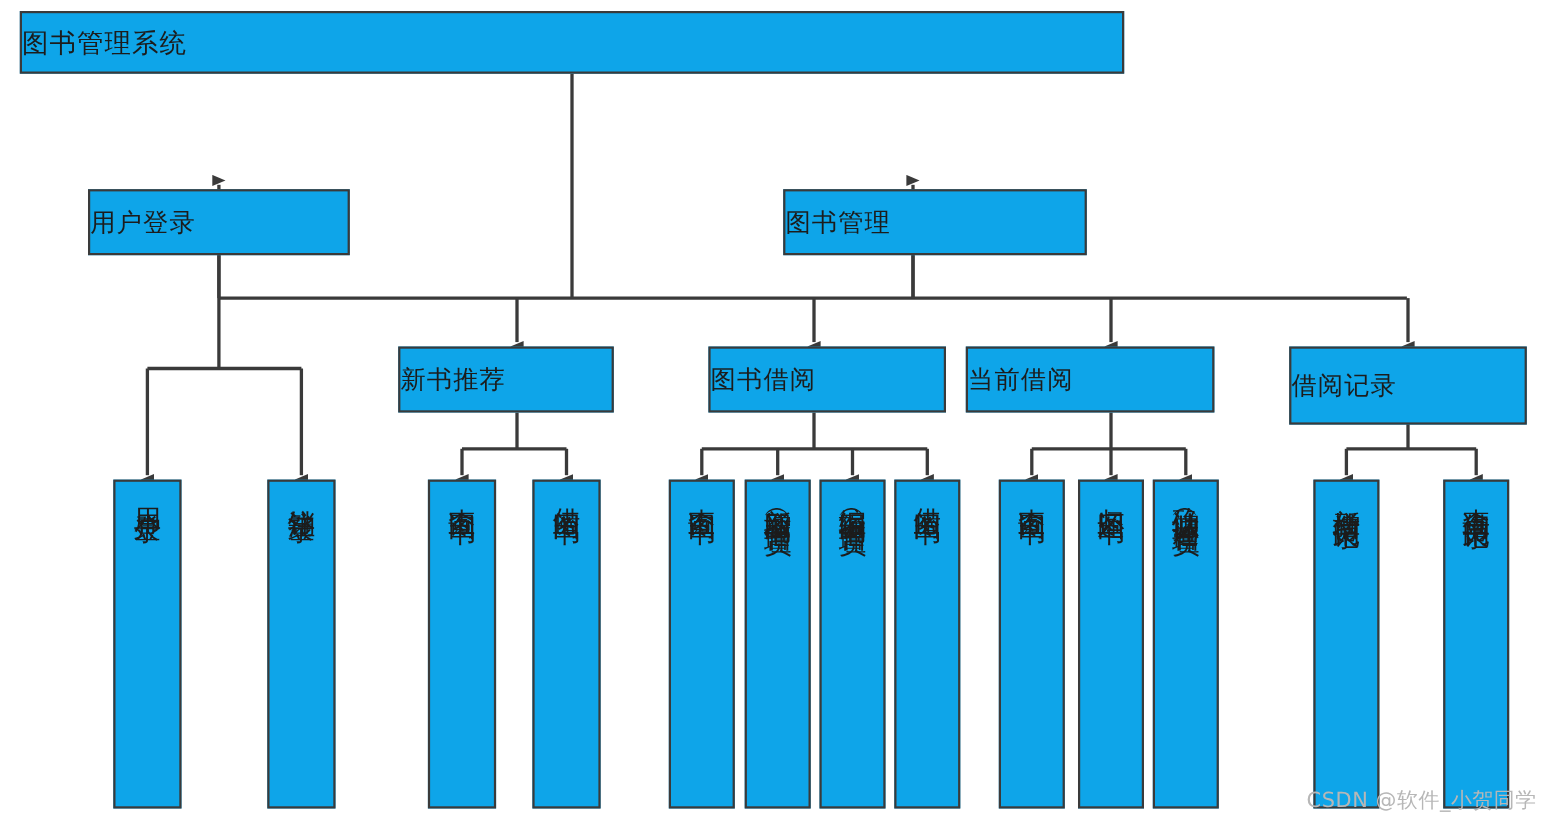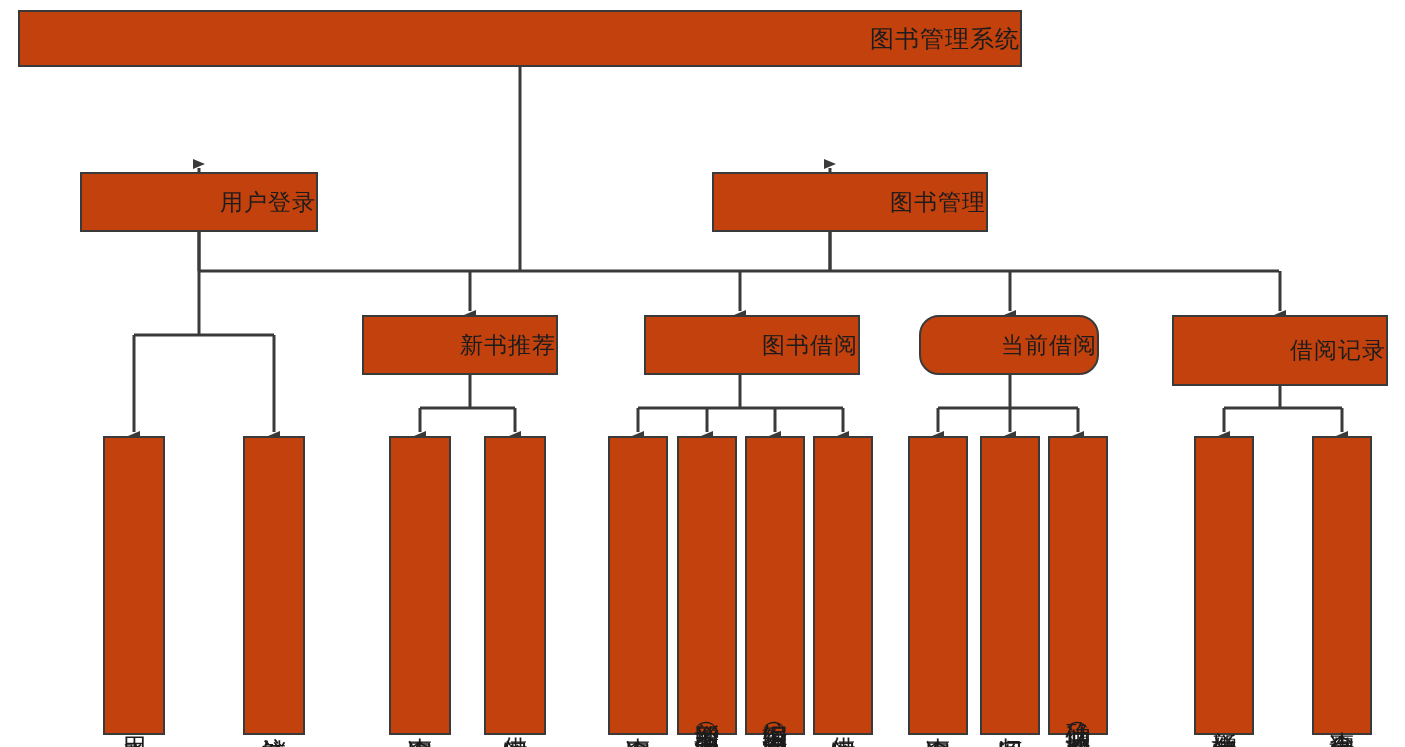--- a/index.html
+++ b/index.html
@@ -21,25 +21,25 @@
     position: absolute;
     left: 0;
     top: 0;
     width: 1405px;
     height: 747px;
     pointer-events: none;
   }
   .node {
     position: absolute;
     box-sizing: border-box;
-    background: #c2410c;
+    background: #0ea5e9;
     border: 2px solid #3a3a3a;
     display: flex;
     align-items: center;
-    justify-content: flex-end;
+    justify-content: flex-start;
     color: #1c1c1c;
   }
   .node.horiz {
     font-size: 23px;
     letter-spacing: 1px;
   }
   .node.root {
     font-size: 24px;
     letter-spacing: 1px;
   }
@@ -145,21 +145,21 @@
   <div class="node horiz" style="left:712px; top:172px; width:276px; height:60px;">
     <span>图书管理</span>
   </div>
 
   <div class="node horiz" style="left:362px; top:315px; width:196px; height:60px;">
     <span>新书推荐</span>
   </div>
   <div class="node horiz" style="left:632px; top:315px; width:216px; height:60px;margin-left:12px;">
     <span>图书借阅</span>
   </div>
-  <div class="node horiz" style="left:919px; top:315px; width:180px; height:60px;border-radius:20px;">
+  <div class="node horiz" style="left:878px; top:315px; width:226px; height:60px;">
     <span>当前借阅</span>
   </div>
   <div class="node horiz" style="left:1172px; top:315px; width:216px; height:71px;">
     <span>借阅记录</span>
   </div>
 
   <div class="node vert" style="left:103px; top:436px; width:62px; height:299px;">
     <span class="vtext">用户登录</span>
   </div>
   <div class="node vert" style="left:243px; top:436px; width:62px; height:299px;">
@@ -192,14 +192,15 @@
   <div class="node vert" style="left:1048px; top:436px; width:60px; height:299px;">
     <span class="vtext">确认归还（管理员）</span>
   </div>
   <div class="node vert" style="left:1194px; top:436px; width:60px; height:299px;">
     <span class="vtext">新增借阅记录</span>
   </div>
   <div class="node vert" style="left:1312px; top:436px; width:60px; height:299px;">
     <span class="vtext">查询借阅记录</span>
   </div>
 
+  <div class="watermark">CSDN @软件_小贺同学</div>
 
 </div>
 
 </body></html>

